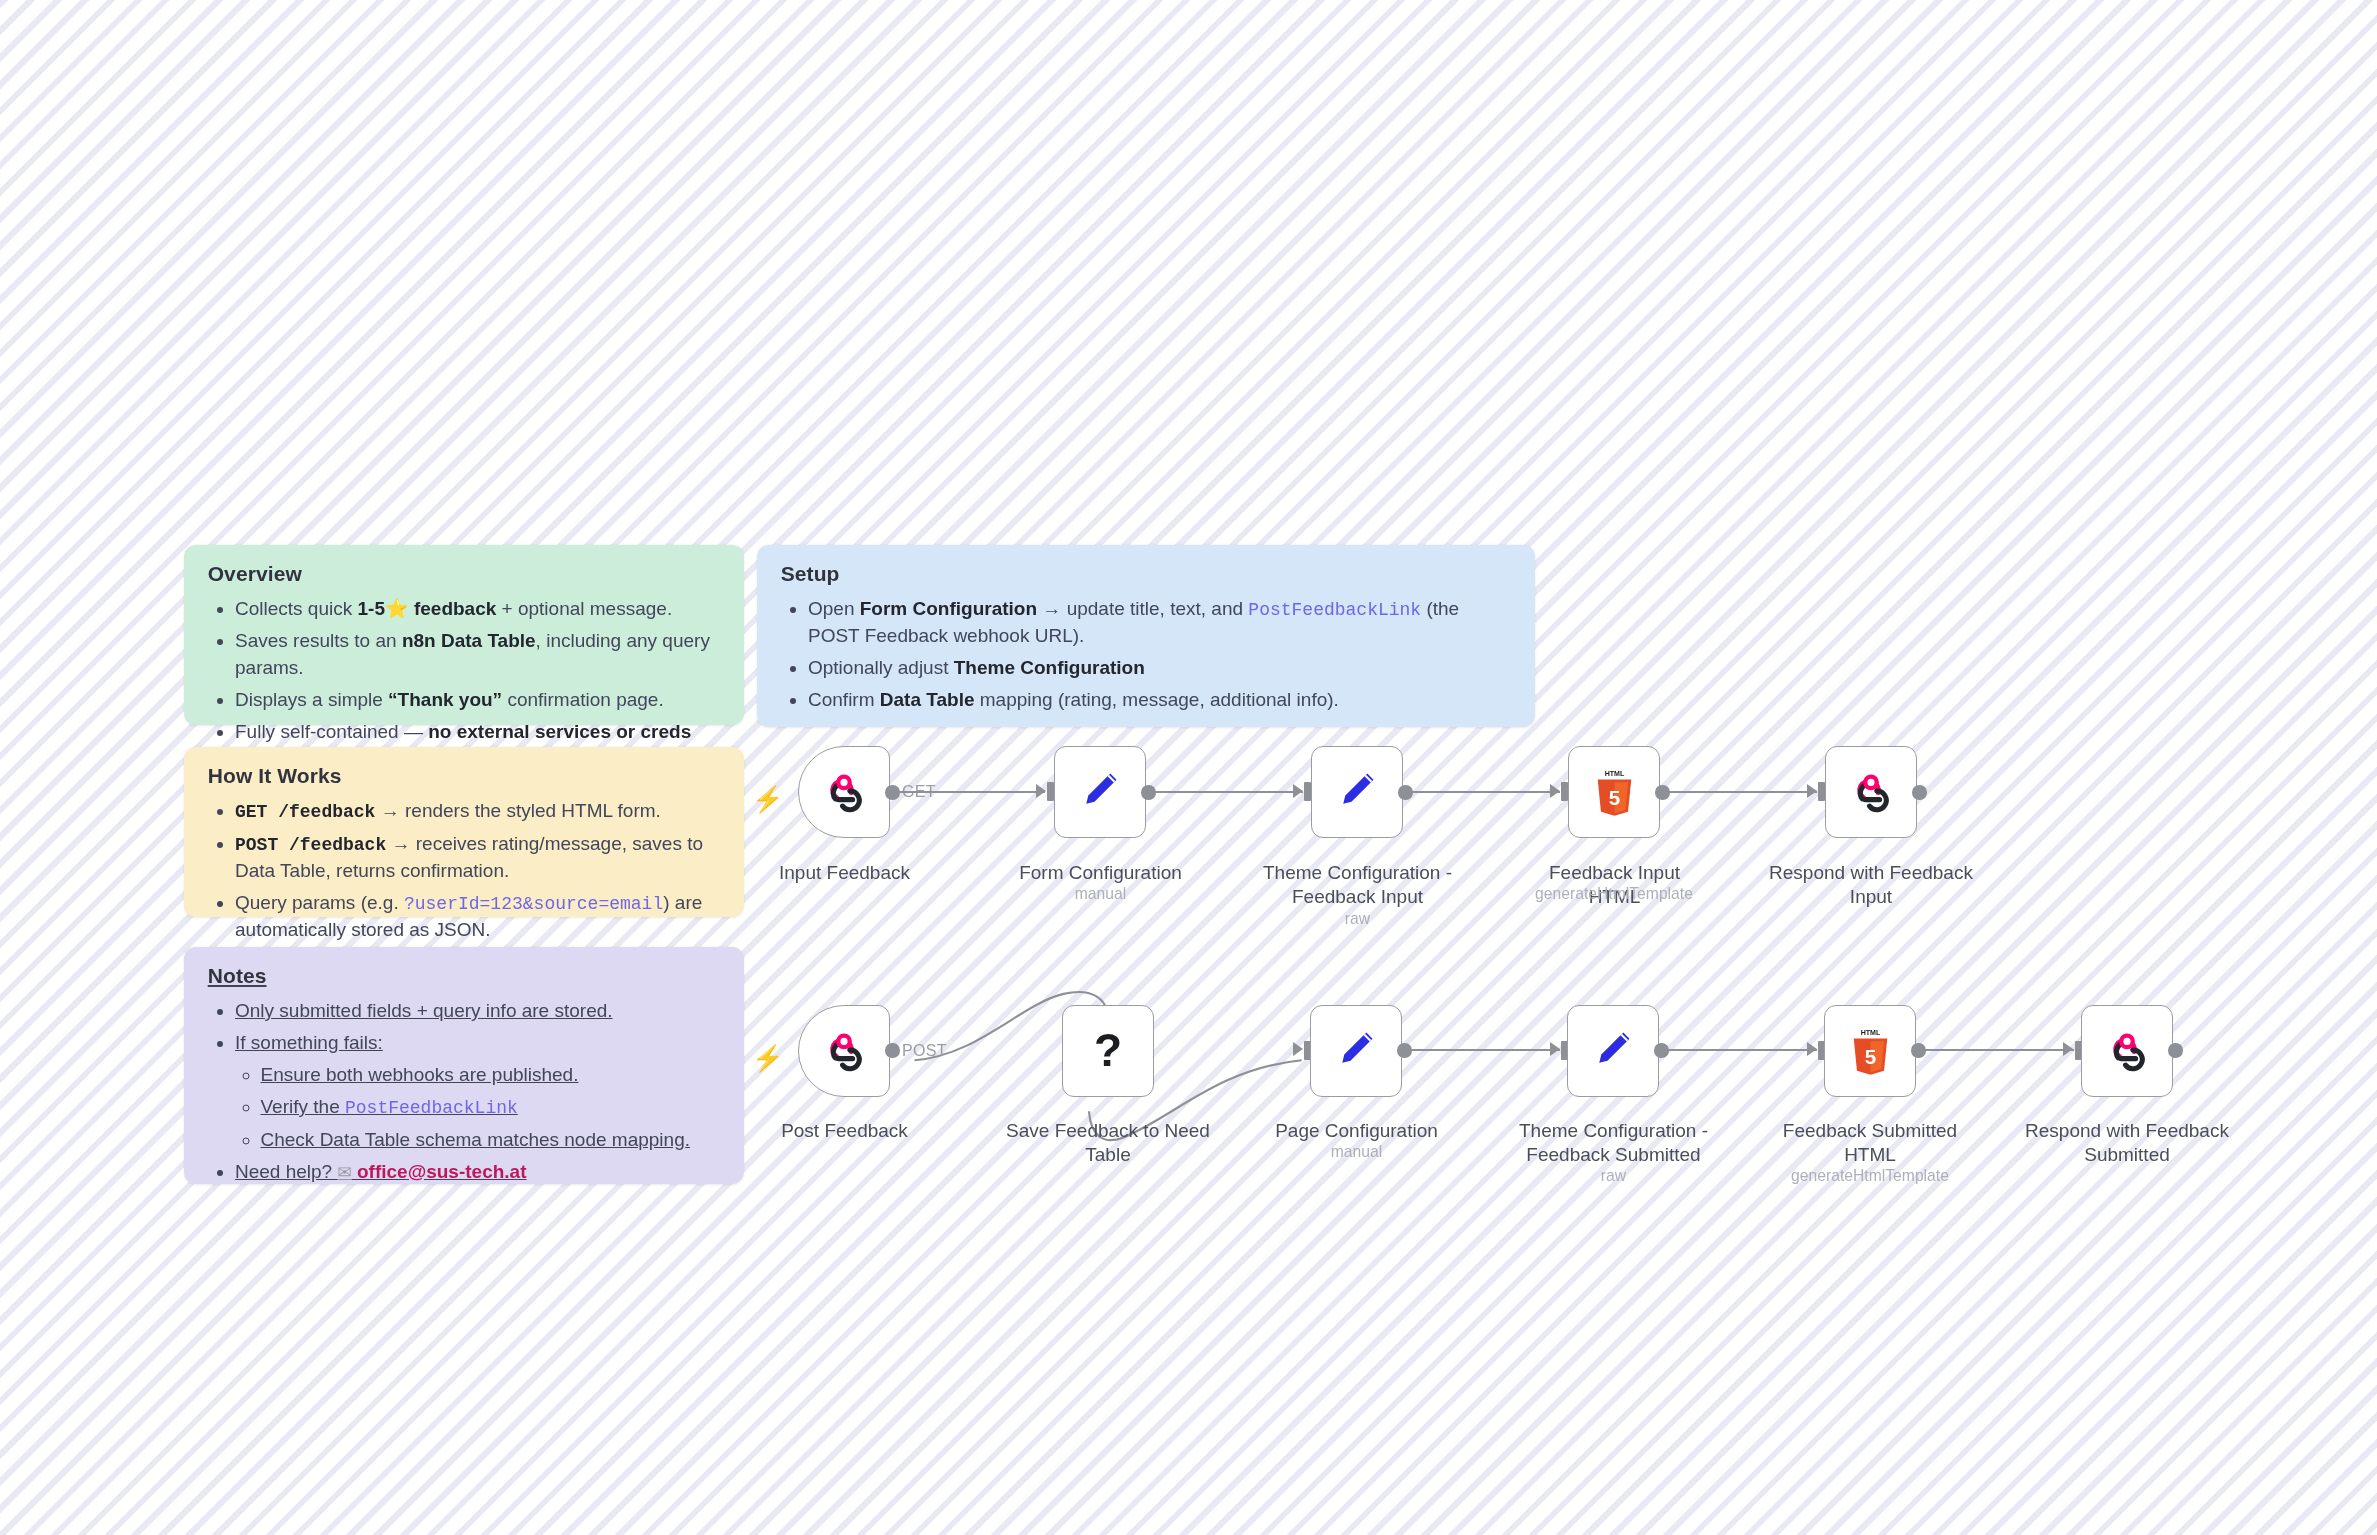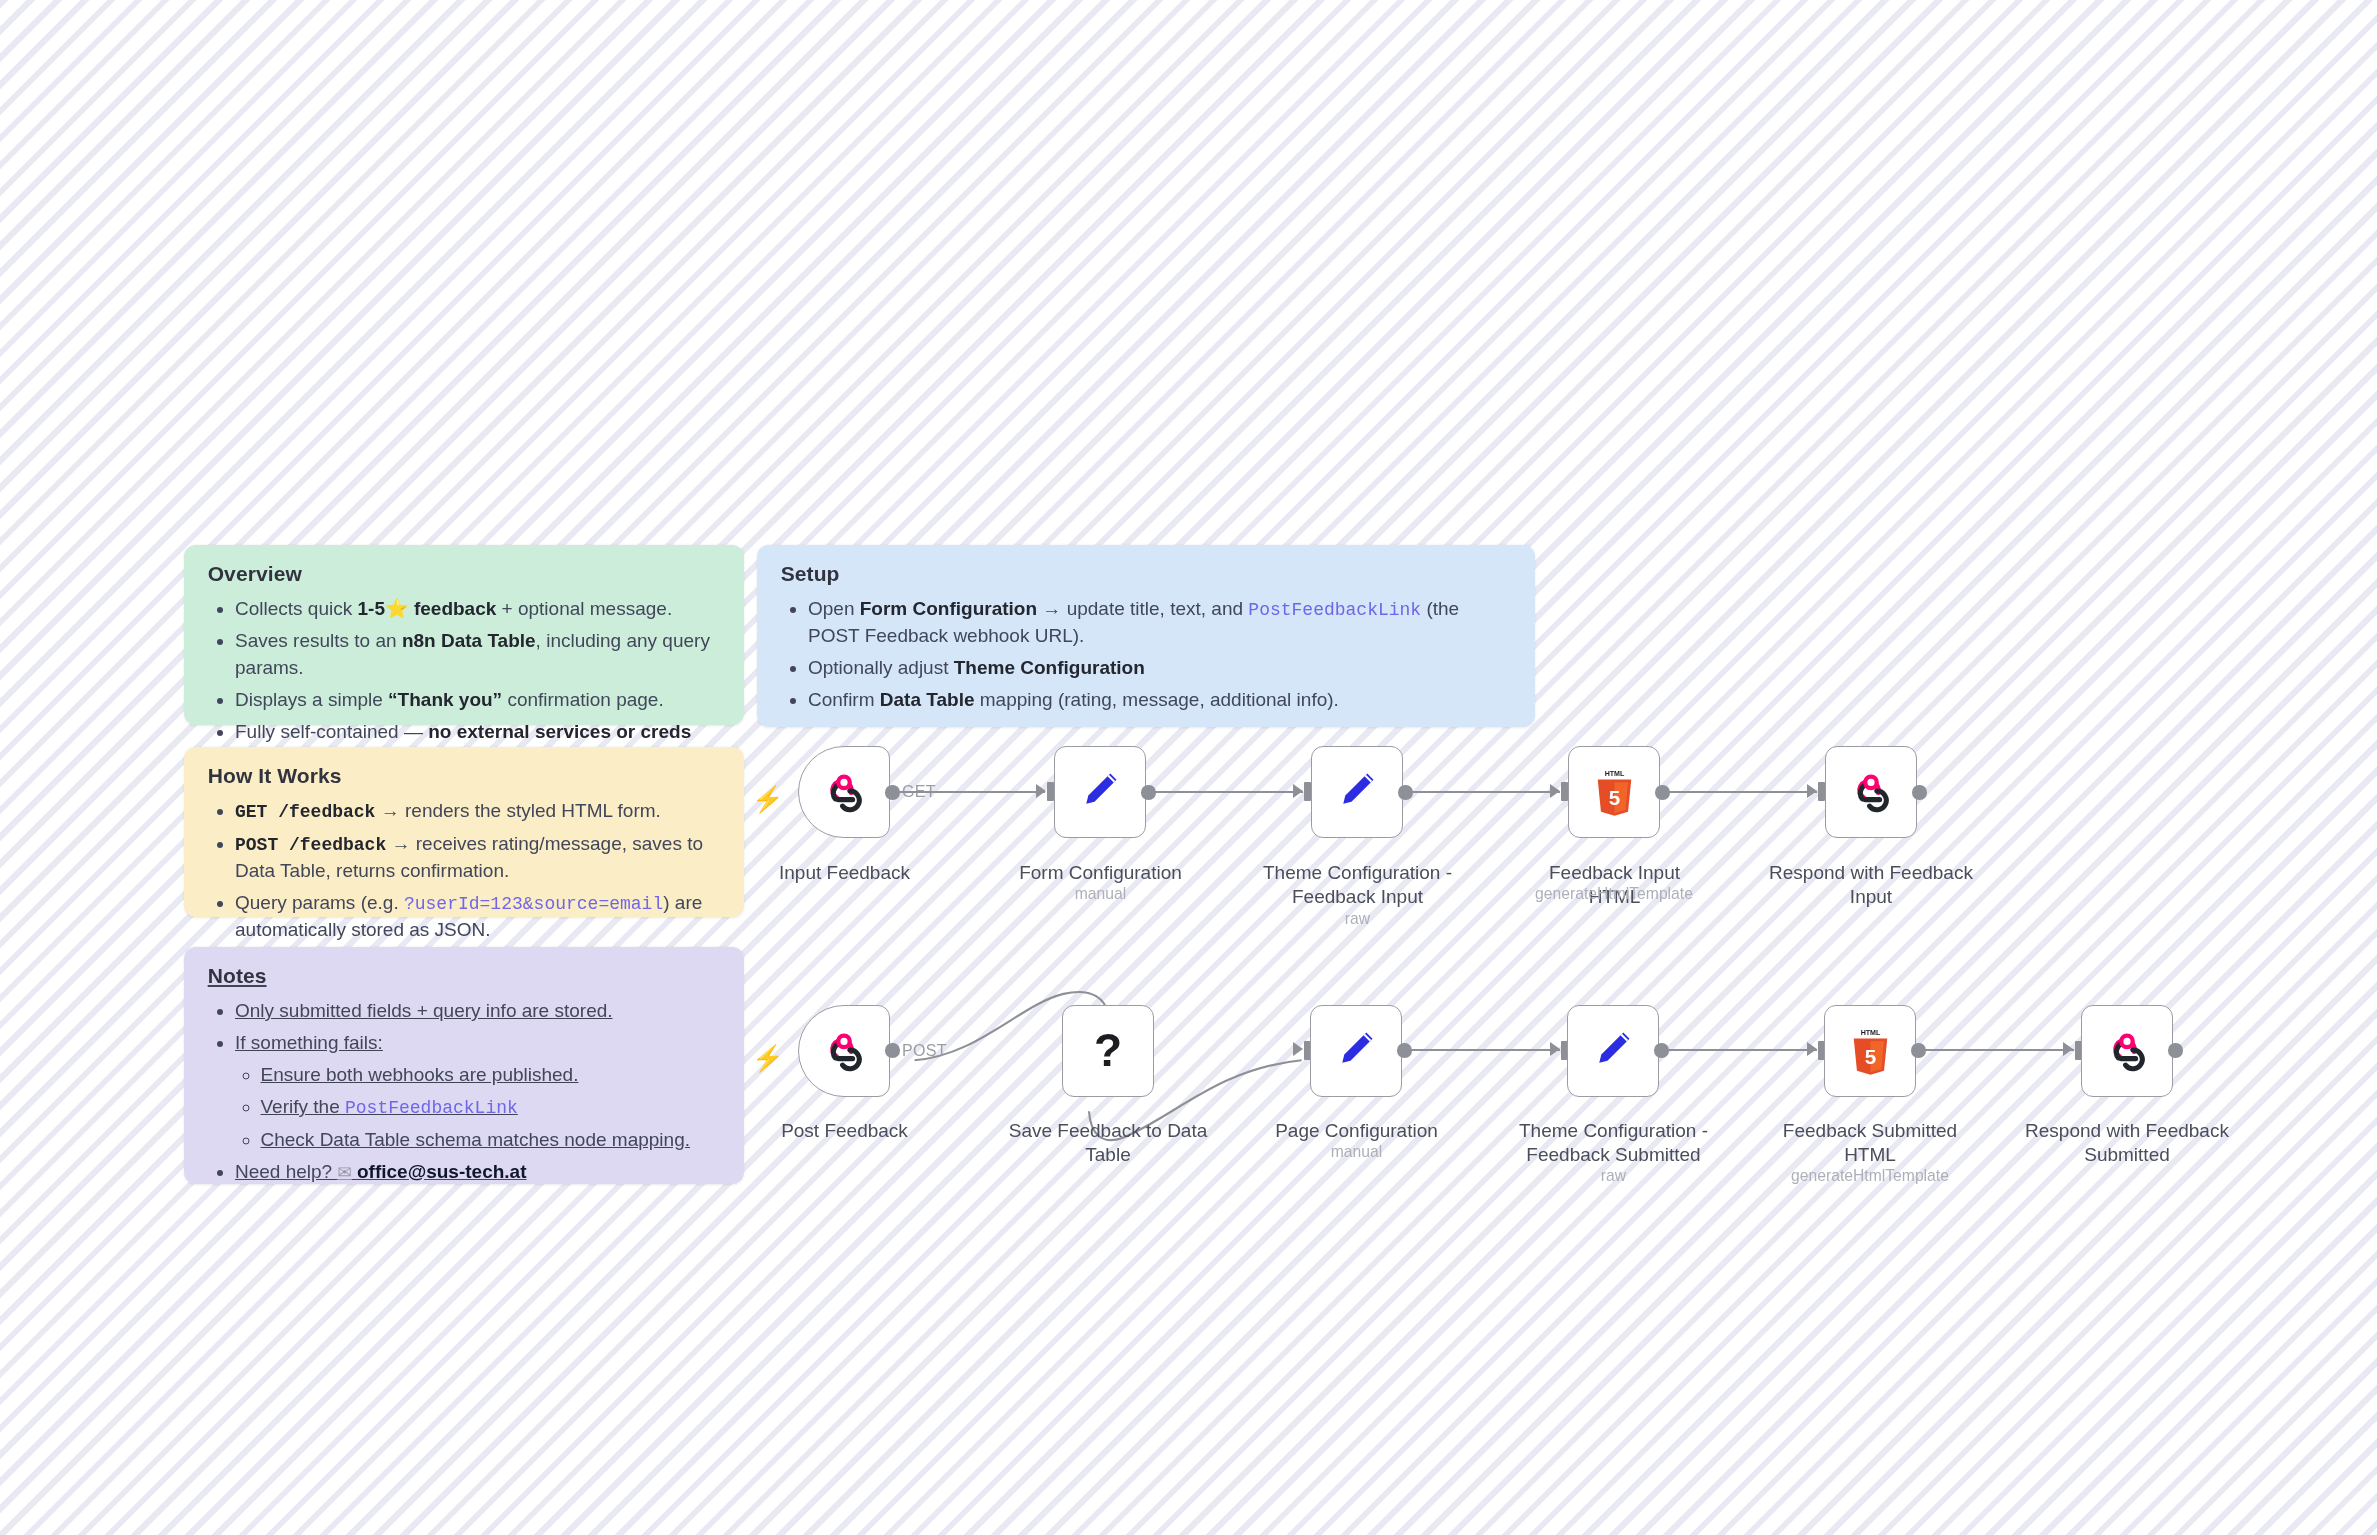--- a/index.html
+++ b/index.html
@@ -69,21 +69,21 @@
     font-size: 18px;
     color: #6f66e8;
   }
   .code-dark {
     font-family: "Liberation Mono", monospace;
     font-size: 18px;
     font-weight: bold;
     color: #23262f;
   }
   .mail-link {
-    color: #0f172a;
+    color: #be185d;
     font-weight: bold;
     text-decoration: none;
   }
   .env-icon { opacity: 0.45; filter: grayscale(1); font-size: 17px;}
 
   #note-overview { left: 184px;  top: 545px;  width: 560px;  height: 180px; background:#cdeddb; }
   #note-setup    { left: 757px;  top: 545px;  width: 778px;  height: 182px; background:#d4e6f7; }
   #note-how      { left: 184px;  top: 747px;  width: 560px;  height: 170px; background:#fbedc6; }
   #note-notes    { left: 184px;  top: 947px; width: 560px;  height: 237px; background:#ddd9f2;text-decoration:underline; }
 
@@ -338,21 +338,21 @@
   </div>
   <div class="node-label" style="left:756px; top:1119px; width:177px;">Post Feedback</div>
   <div class="port-out" style="left:885px; top:1043px;"></div>
   <div class="conn-label" style="left:902px; top:1042px;">POST</div>
 
   <div class="node" style="left:1062px; top:1005px;">
     <div class="node-icon">
       <span class="qmark">?</span>
     </div>
   </div>
-  <div class="node-label" style="left:1006px; top:1119px; width:204px;">Save Feedback to Data Table</div>
+  <div class="node-label" style="left:1006px; top:1119px; width:204px;">Save Feedback to Need Table</div>
 
   <div class="port-in-tri" style="left:1293px; top:1042px;"></div>
   <div class="port-in" style="left:1304px; top:1041px;"></div>
   <div class="node" style="left:1310px; top:1005px;">
     <div class="node-icon">
       <svg viewBox="0 0 64 64" width="44" height="44">
         <path d="M47 8 L56 17 L24 49 L12 52 L15 40 Z" fill="#2c2ce0"></path>
         <path d="M44 11 L53 20" stroke="#fff" stroke-width="3"></path>
       </svg>
     </div>

